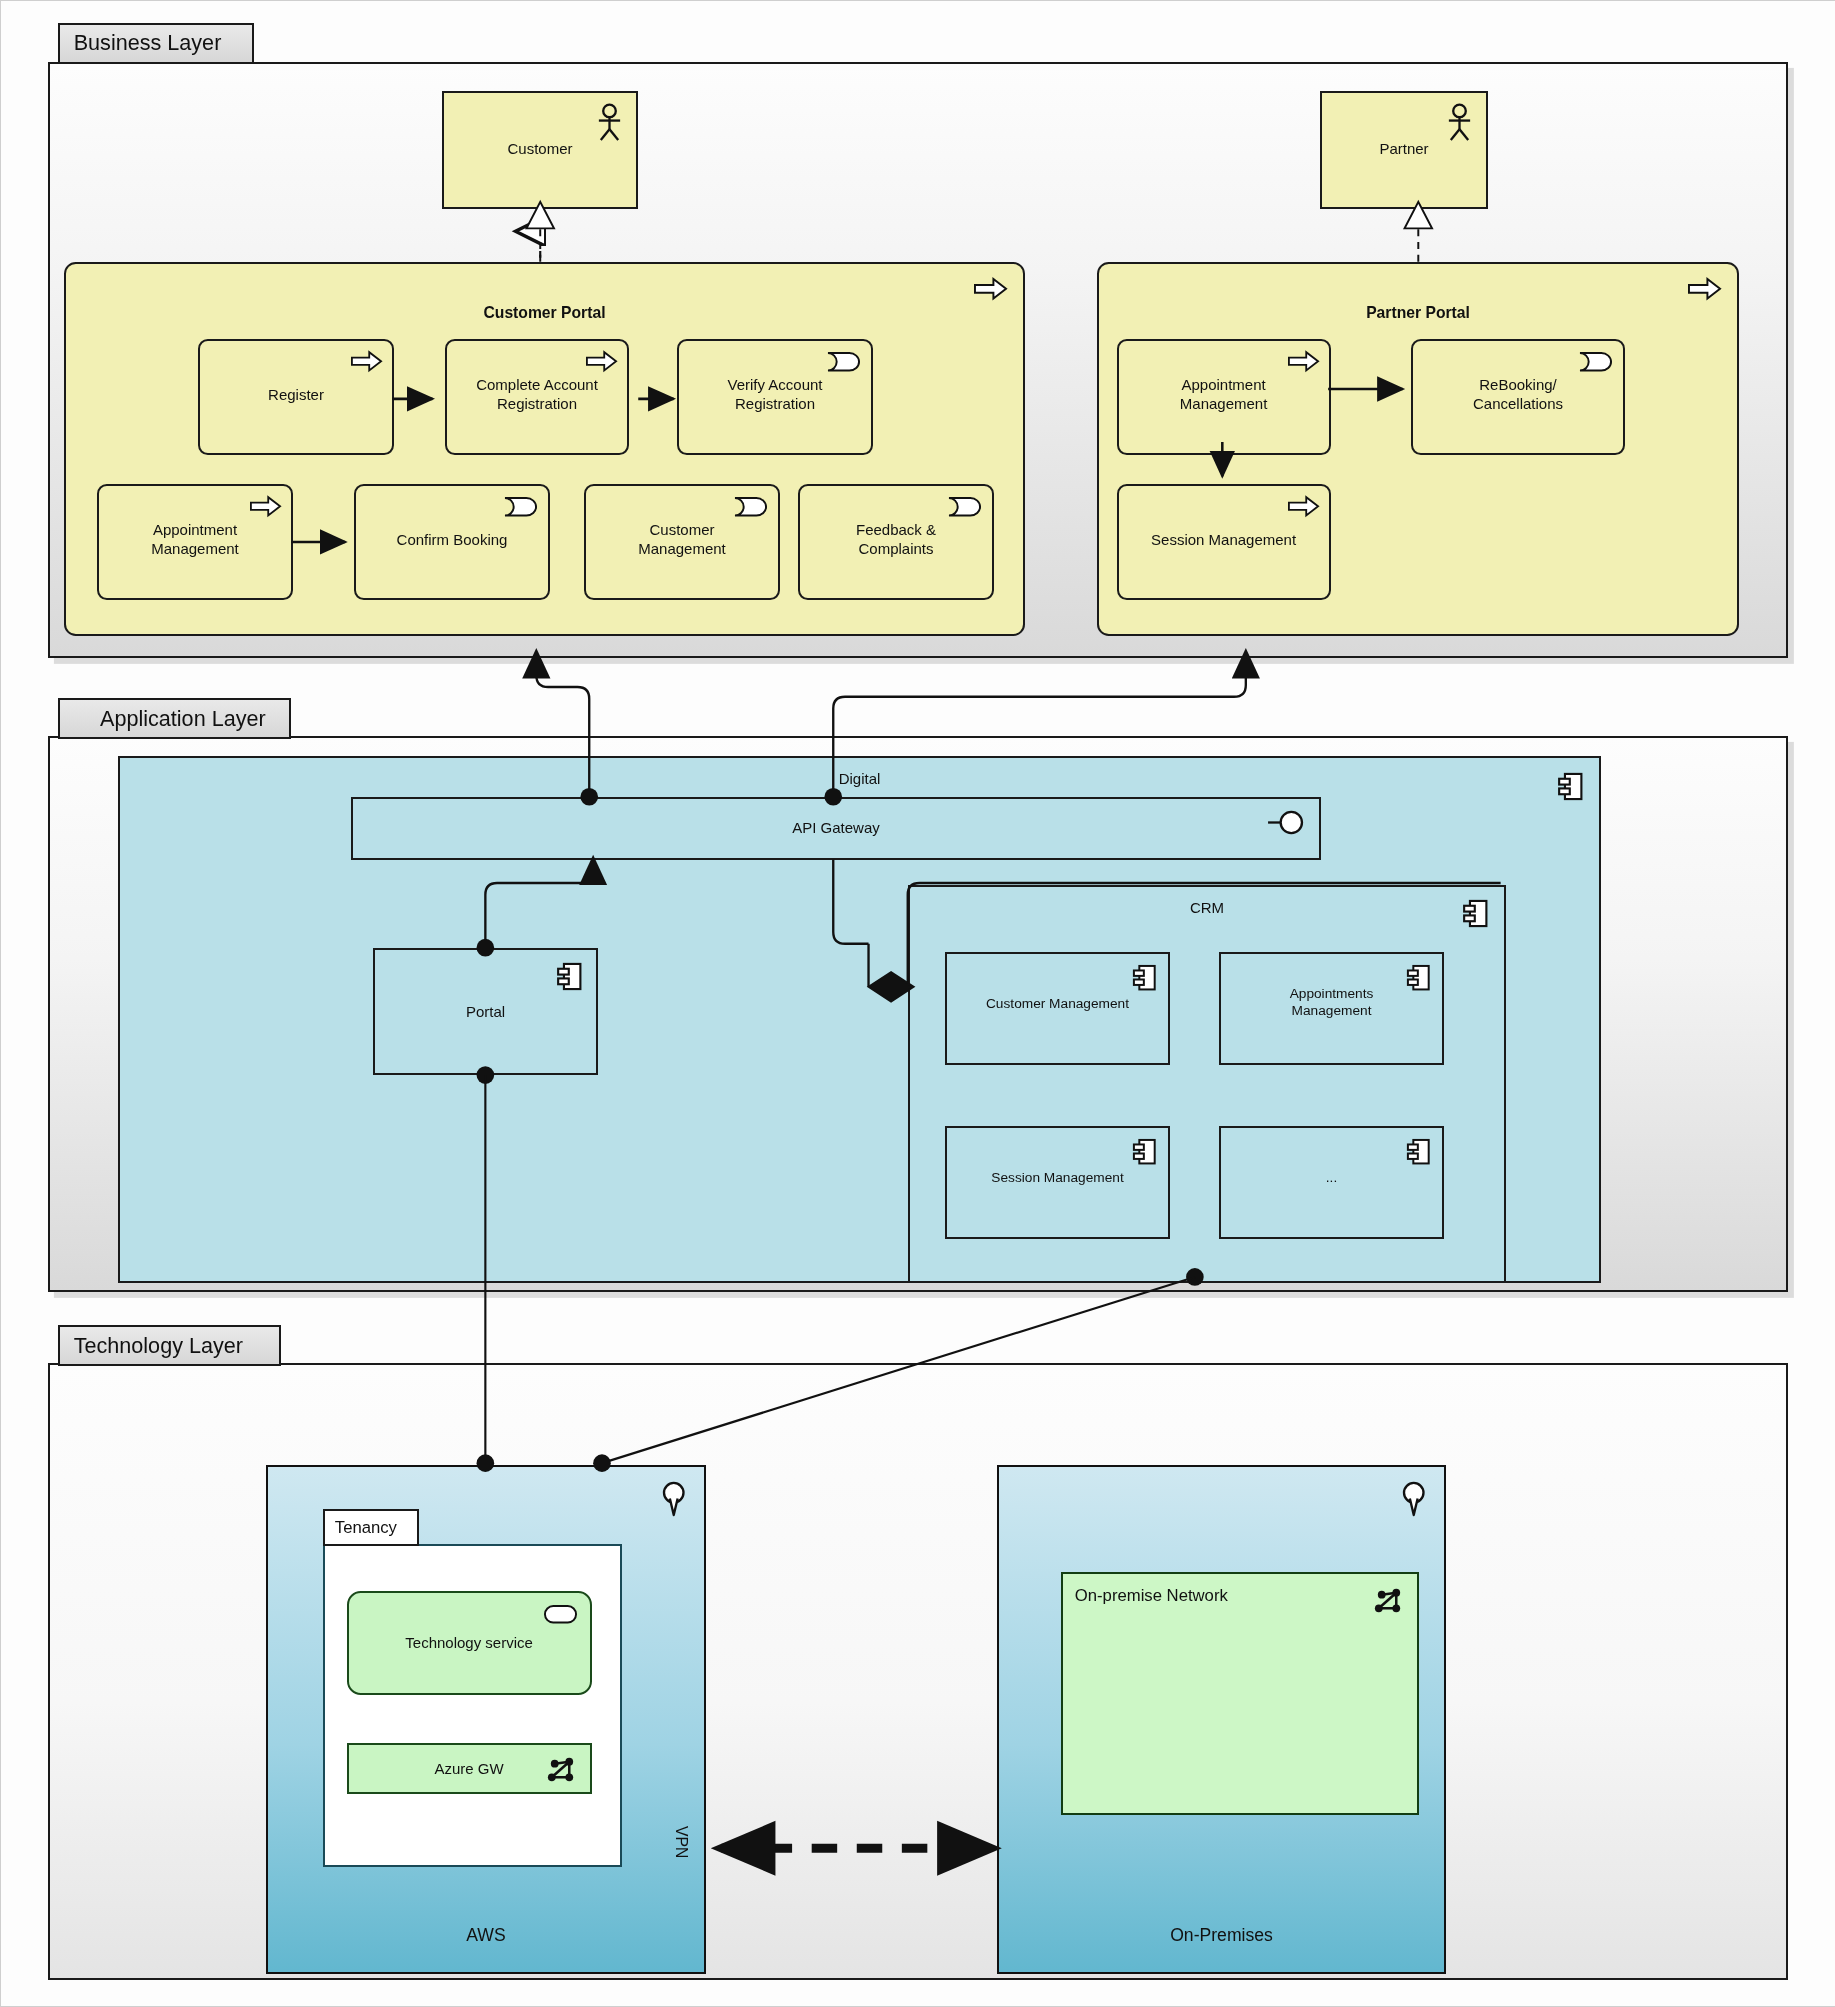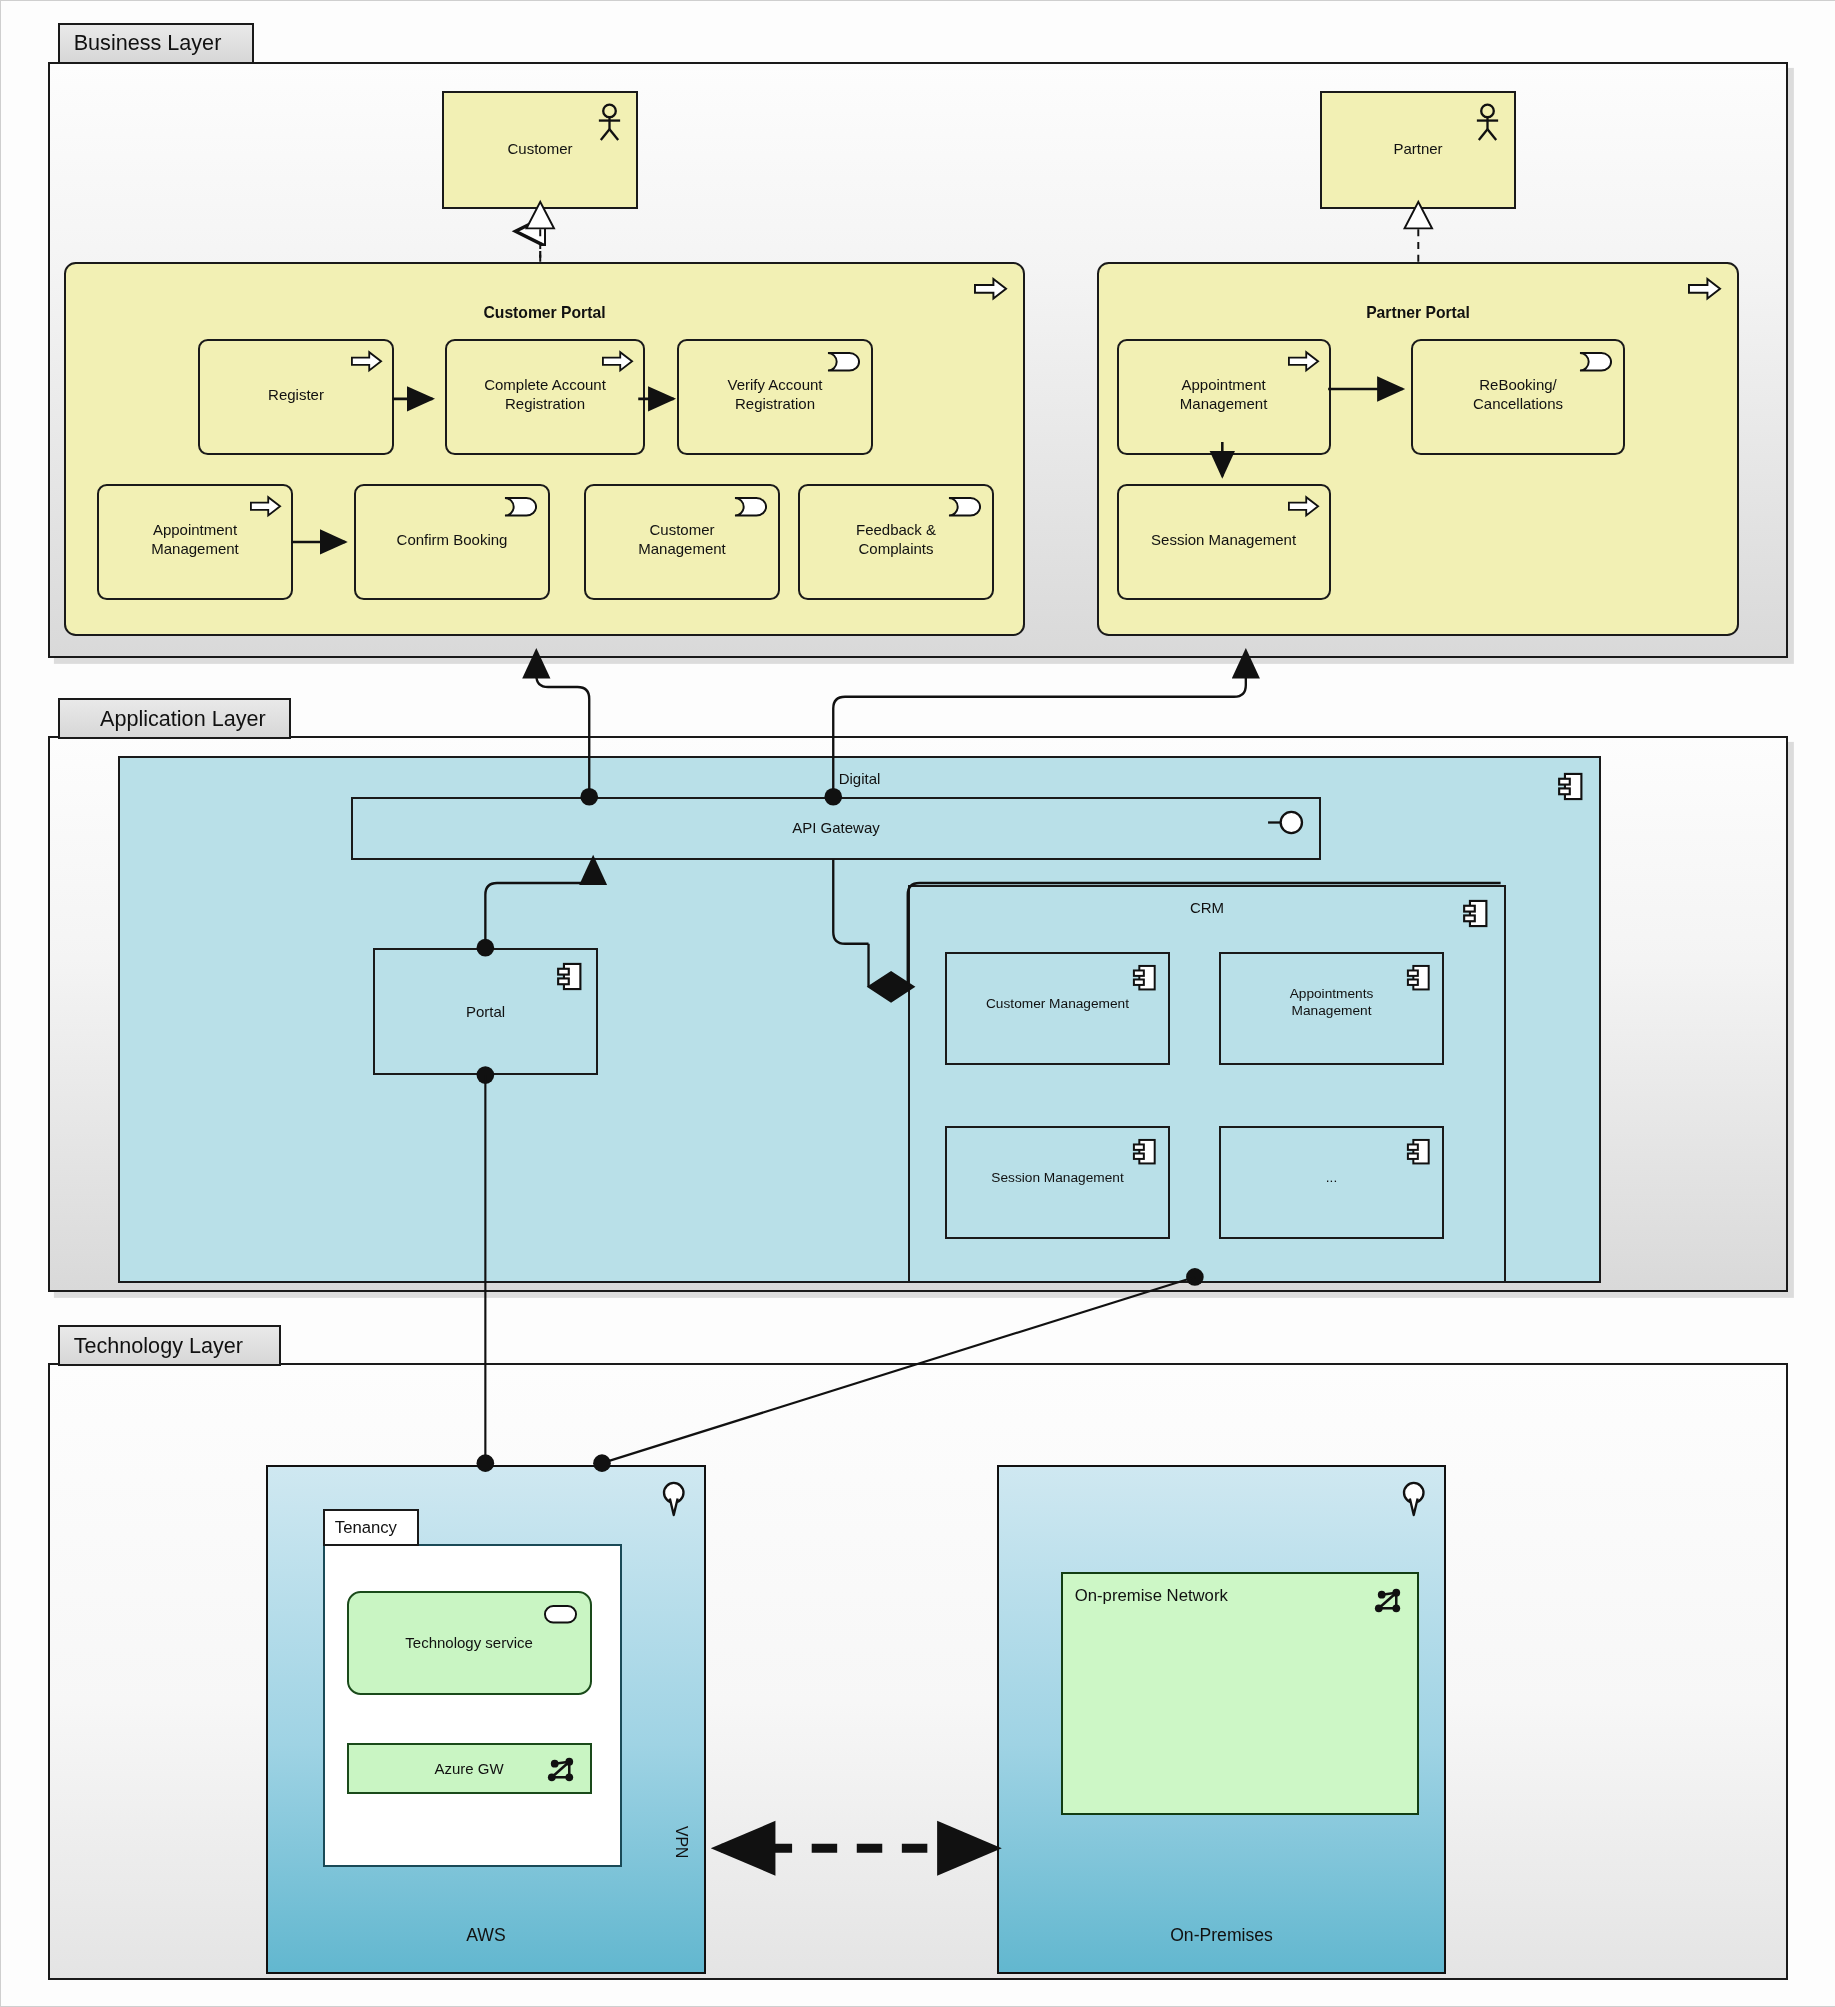--- a/index.html
+++ b/index.html
@@ -124,21 +124,21 @@
       <svg width="29" height="39" viewBox="0 0 30 40">
         <circle cx="15" cy="8" r="6.5" fill="none" stroke="#111" stroke-width="2.4"></circle>
         <line x1="15" y1="15" x2="15" y2="27" stroke="#111" stroke-width="2.4"></line>
         <line x1="4" y1="18" x2="26" y2="18" stroke="#111" stroke-width="2.4"></line>
         <line x1="15" y1="27" x2="6" y2="38" stroke="#111" stroke-width="2.4"></line>
         <line x1="15" y1="27" x2="24" y2="38" stroke="#111" stroke-width="2.4"></line>
       </svg>
     </span>
   </div>
 
-  <div class="node actor-box" style="left:1319px;top:90px;width:196px;height:118px;">
+  <div class="node actor-box" style="left:1319px;top:90px;width:168px;height:118px;">
     <div class="lbl" style="top:47px;">Partner</div>
     <span class="icon" style="right:11.8px;top:9.8px;">
       <svg width="29" height="39" viewBox="0 0 30 40">
         <circle cx="15" cy="8" r="6.5" fill="none" stroke="#111" stroke-width="2.4"></circle>
         <line x1="15" y1="15" x2="15" y2="27" stroke="#111" stroke-width="2.4"></line>
         <line x1="4" y1="18" x2="26" y2="18" stroke="#111" stroke-width="2.4"></line>
         <line x1="15" y1="27" x2="6" y2="38" stroke="#111" stroke-width="2.4"></line>
         <line x1="15" y1="27" x2="24" y2="38" stroke="#111" stroke-width="2.4"></line>
       </svg>
     </span>
@@ -154,21 +154,21 @@
 
     <div class="node bproc" style="left:132px;top:75px;width:196px;height:116px;">
       <div class="lbl" style="top:45px;">Register</div>
       <span class="icon" style="right:9.8px;top:9.8px;">
         <svg width="31" height="20.6" viewBox="0 0 34 22">
           <path d="M1,7 L20,7 L20,1 L33,11 L20,21 L20,15 L1,15 z" fill="#fff" stroke="#111" stroke-width="2"></path>
         </svg>
       </span>
     </div>
 
-    <div class="node bproc" style="left:379px;top:75px;width:200px;height:116px;">
+    <div class="node bproc" style="left:379px;top:75px;width:184px;height:116px;">
       <div class="lbl" style="top:35px;">Complete Account
 Registration</div>
       <span class="icon" style="right:9.8px;top:9.8px;">
         <svg width="31" height="20.6" viewBox="0 0 34 22">
           <path d="M1,7 L20,7 L20,1 L33,11 L20,21 L20,15 L1,15 z" fill="#fff" stroke="#111" stroke-width="2"></path>
         </svg>
       </span>
     </div>
 
     <div class="node bproc" style="left:611px;top:75px;width:196px;height:116px;">

